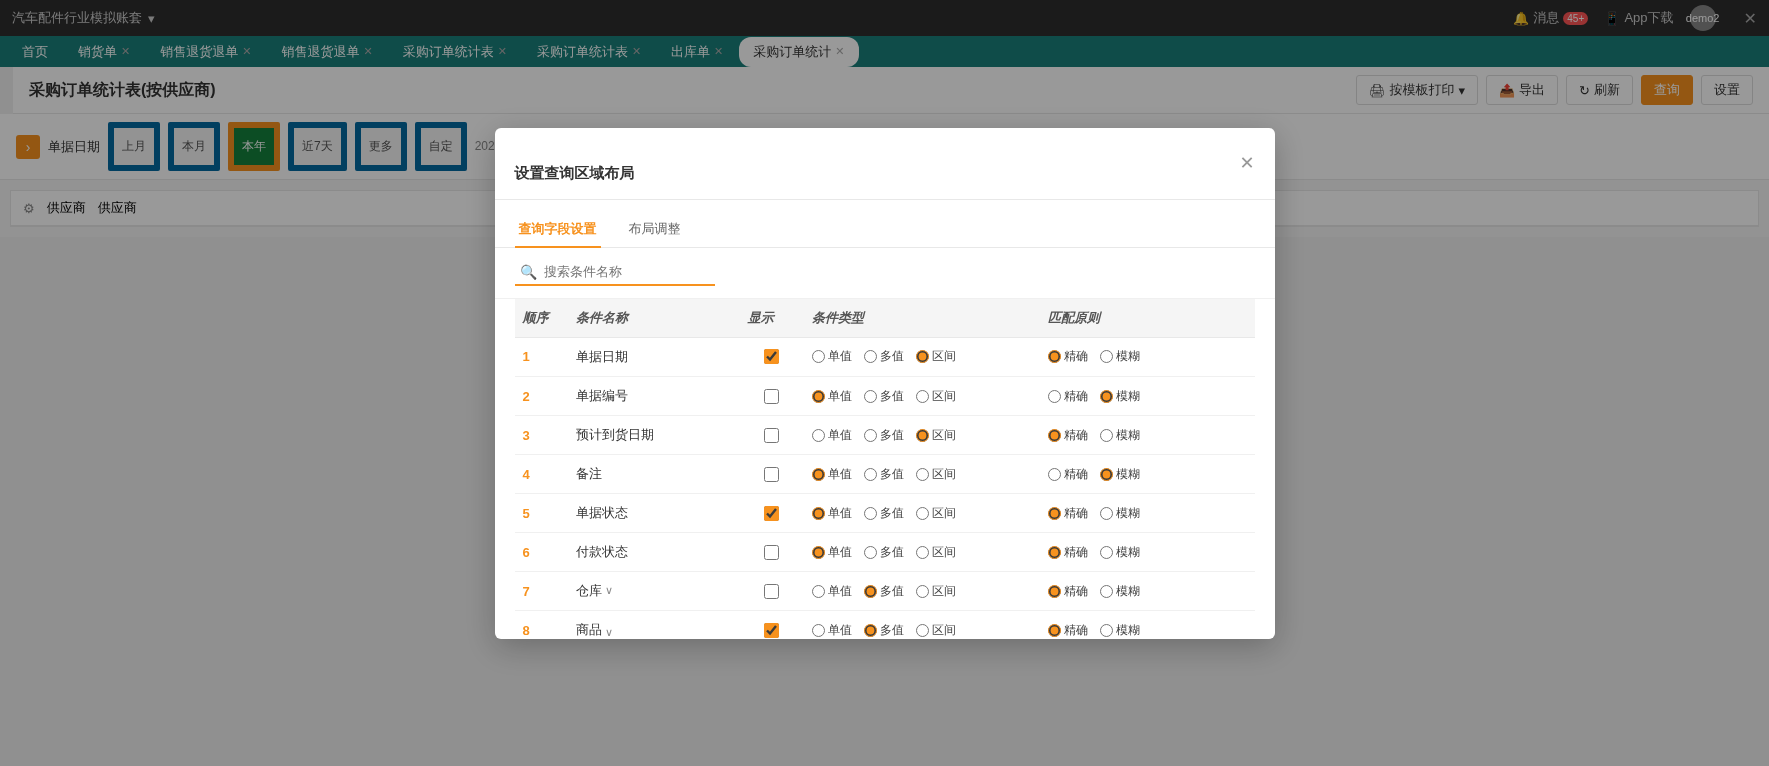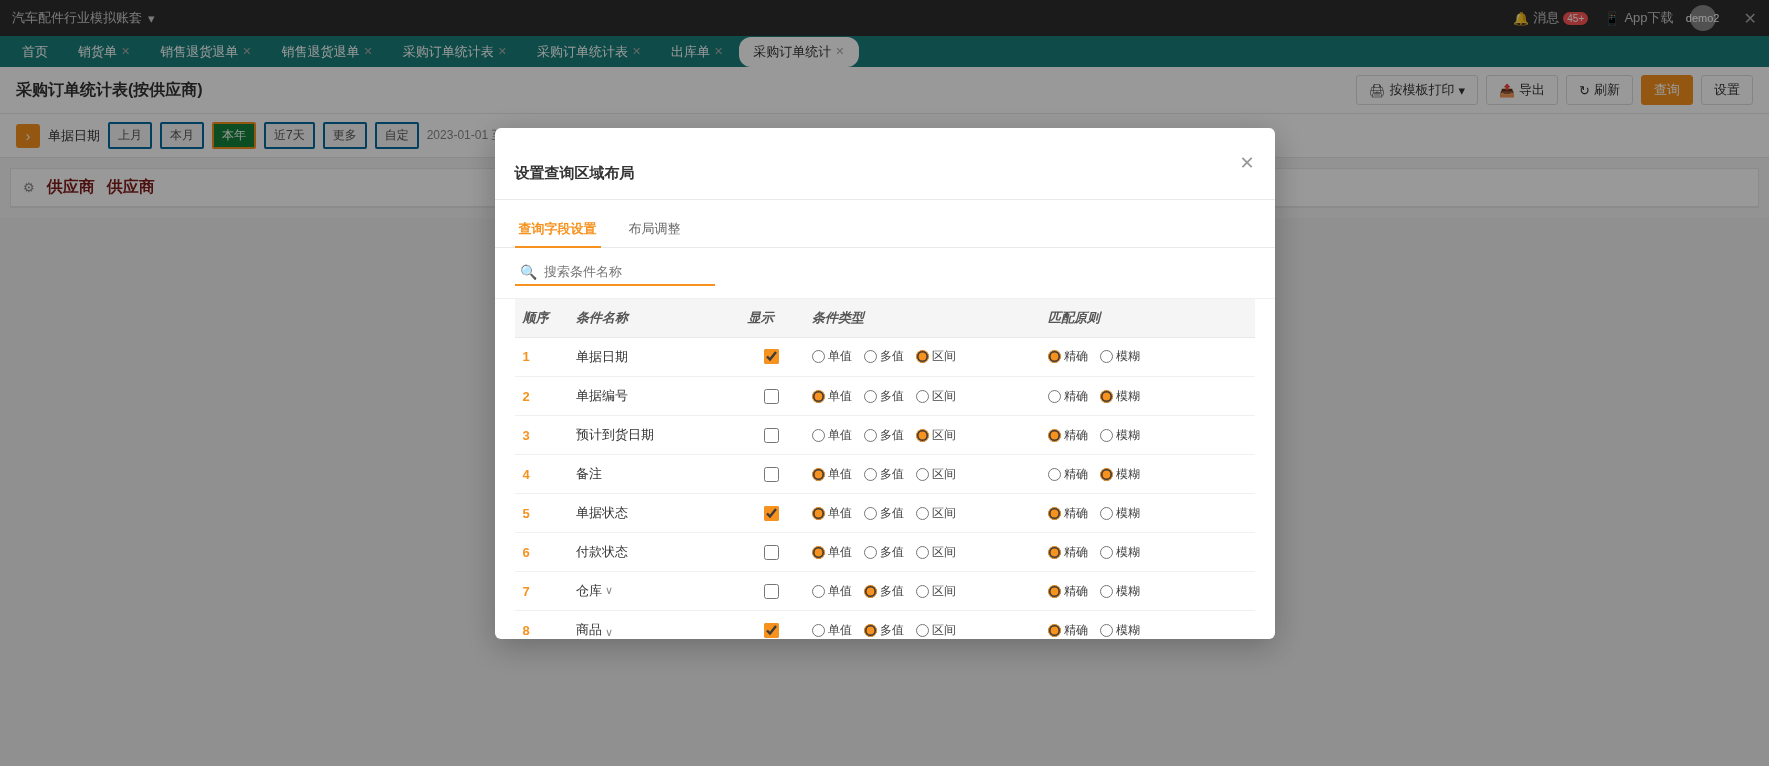--- a/index.html
+++ b/index.html
@@ -44,47 +44,48 @@
     .tab-item .close-tab { font-size: 11px; color: #aaa; }
 
     
     .page-header {
       background: #fff;
       padding: 8px 16px;
       border-bottom: 1px solid #e8e8e8;
       display: flex;
       align-items: center;
       justify-content: space-between;
+      margin-left: 13px;
     }
     .page-title { font-size: 16px; font-weight: bold; color: #333; }
     .page-actions { display: flex; align-items: center; gap: 8px; }
     .btn-action { padding: 5px 12px; border: 1px solid #ddd; background: #fff; cursor: pointer; border-radius: 3px; font-size: 13px; color: #333; display: flex; align-items: center; gap: 4px; }
     .btn-primary { background: #f7921e; color: #fff; border-color: #f7921e; }
 
     
     .filter-bar {
       background: #fff;
       padding: 8px 16px;
       border-bottom: 1px solid #e8e8e8;
       display: flex;
       align-items: center;
       gap: 8px;
     }
     .filter-toggle { background: #f7921e; color: #fff; border: none; width: 24px; height: 24px; cursor: pointer; border-radius: 3px; font-size: 14px; }
     .filter-label { font-size: 13px; color: #333; }
-    .date-btn { padding: 3px 8px; border: 2px solid #0369a1; background: #f5f5f5; cursor: pointer; border-radius: 2px; font-size: 12px; color: #555; }
+    .date-btn { padding: 10px 8px; border: 6px solid #0369a1; background: #f5f5f5; cursor: pointer; border-radius: 2px; font-size: 12px; color: #555; }
     .date-btn.active { background: #15803d; color: #fff; border-color: #f7921e; }
 
     
     .main-content { background: #f5f5f5; padding: 10px; }
 
     
     .data-table { background: #fff; border: 1px solid #e8e8e8; }
     .table-header { display: flex; align-items: center; padding: 8px 12px; border-bottom: 1px solid #e8e8e8; gap: 12px; }
-    .th { font-size: 16px; color: #7f1d1d; font-weight: 700; }
+    .th { font-size: 13px; color: #000000; font-weight: 400; }
 
     
     .overlay {
       position: fixed; top: 0; left: 0; width: 100%; height: 100%;
       background: rgba(0,0,0,0.4);
       z-index: 100;
       display: flex;
       align-items: center;
       justify-content: center;
     }

